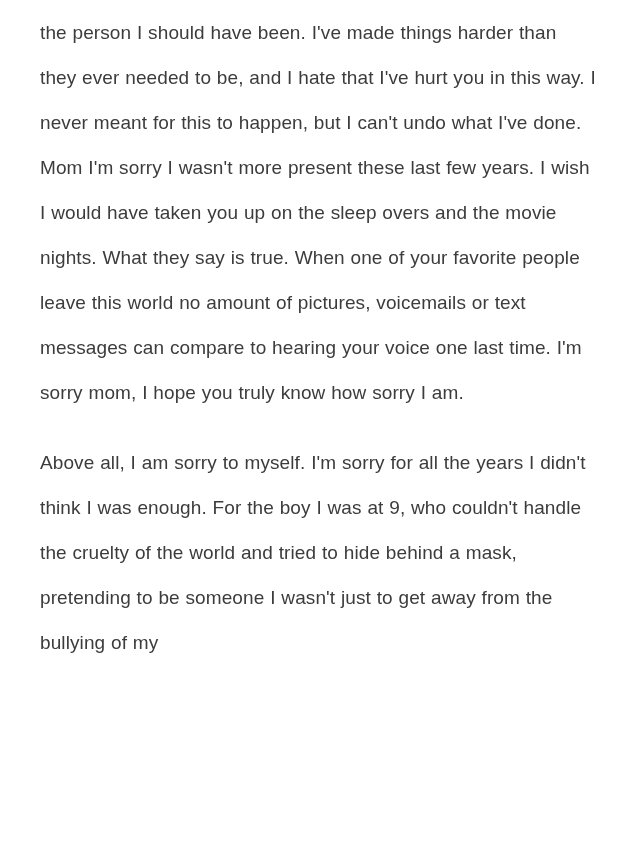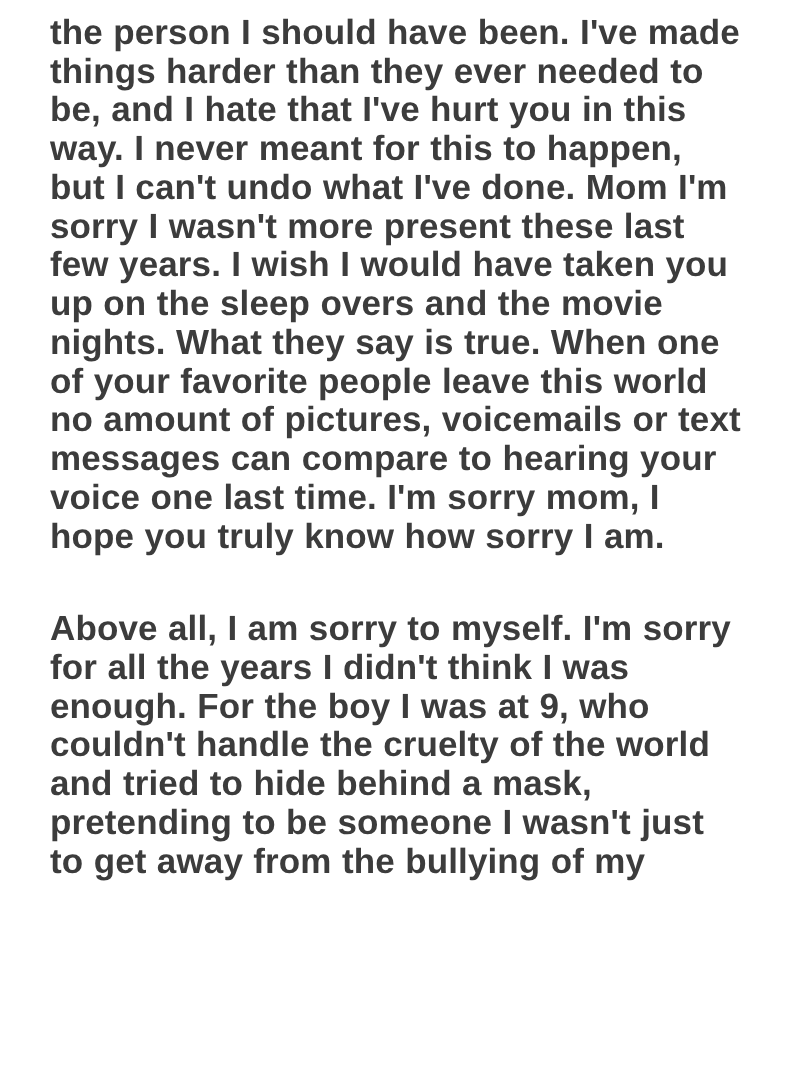--- a/index.html
+++ b/index.html
@@ -15,31 +15,31 @@
   }
   .page {
     width: 640px;
     height: 855px;
     box-sizing: border-box;
     padding: 10px 44px 0 40px;
     background: #ffffff;
   }
   .note-body {
     color: #3c3c3c;
-    font-size: 28px;
-    line-height: 31px;
+    font-size: 19px;
+    line-height: 45px;
     letter-spacing: 0.1px;
-    font-weight: 700;
+    font-weight: 400;
     word-spacing: 0.4px;
   }
   .para {
     margin: 0;
   }
   .para + .para {
-    margin-top: 43px;
+    margin-top: 25px;
   }
 </style>
 </head>
 <body>
 
 <div class="page">
   <div class="note-body">
     <p class="para">the person I should have been. I've made things harder than they ever needed to be, and I hate that I've hurt you in this way. I never meant for this to happen, but I can't undo what I've done. Mom I'm sorry I wasn't more present these last few years. I wish I would have taken you up on the sleep overs and the movie nights. What they say is true. When one of your favorite people leave this world no amount of pictures, voicemails or text messages can compare to hearing your voice one last time. I'm sorry mom, I hope you truly know how sorry I am.</p>
     <p class="para">Above all, I am sorry to myself. I'm sorry for all the years I didn't think I was enough. For the boy I was at 9, who couldn't handle the cruelty of the world and tried to hide behind a mask, pretending to be someone I wasn't just to get away from the bullying of my</p>
   </div>

